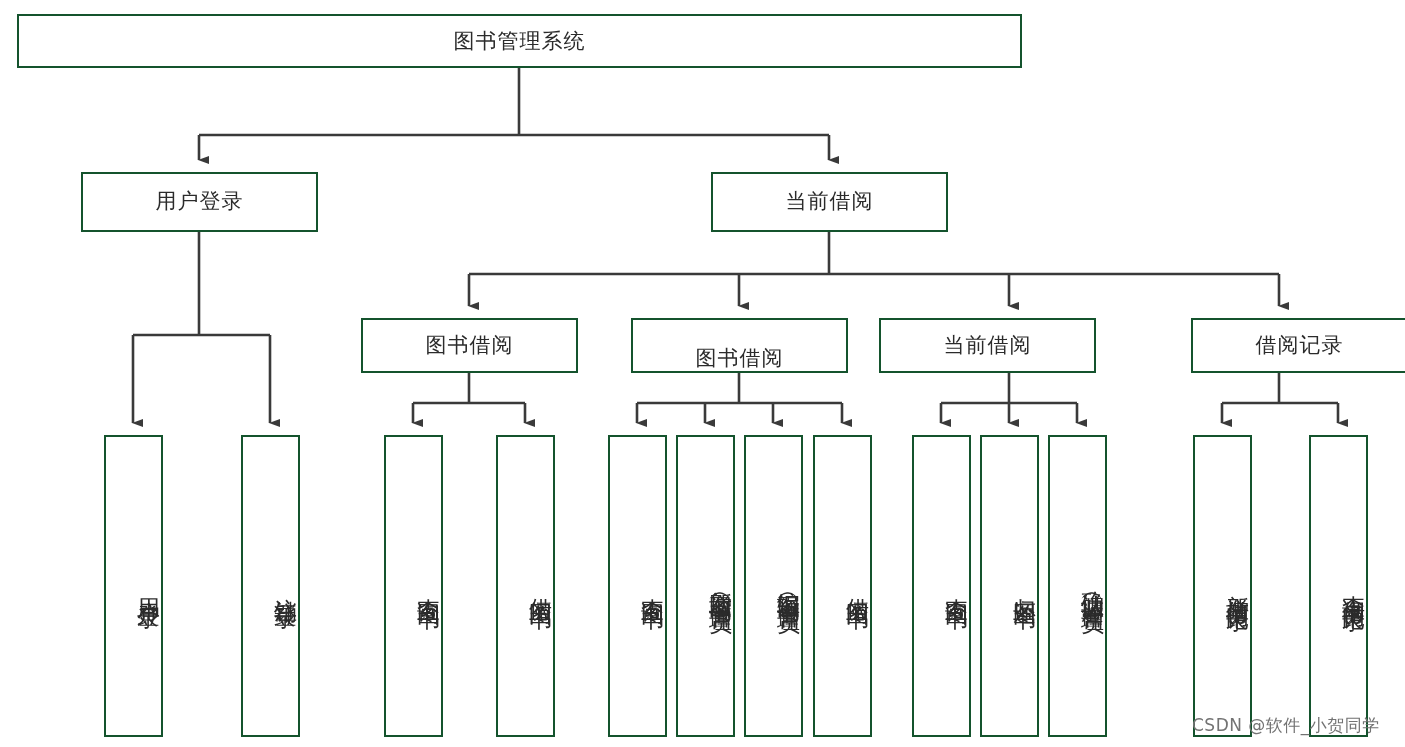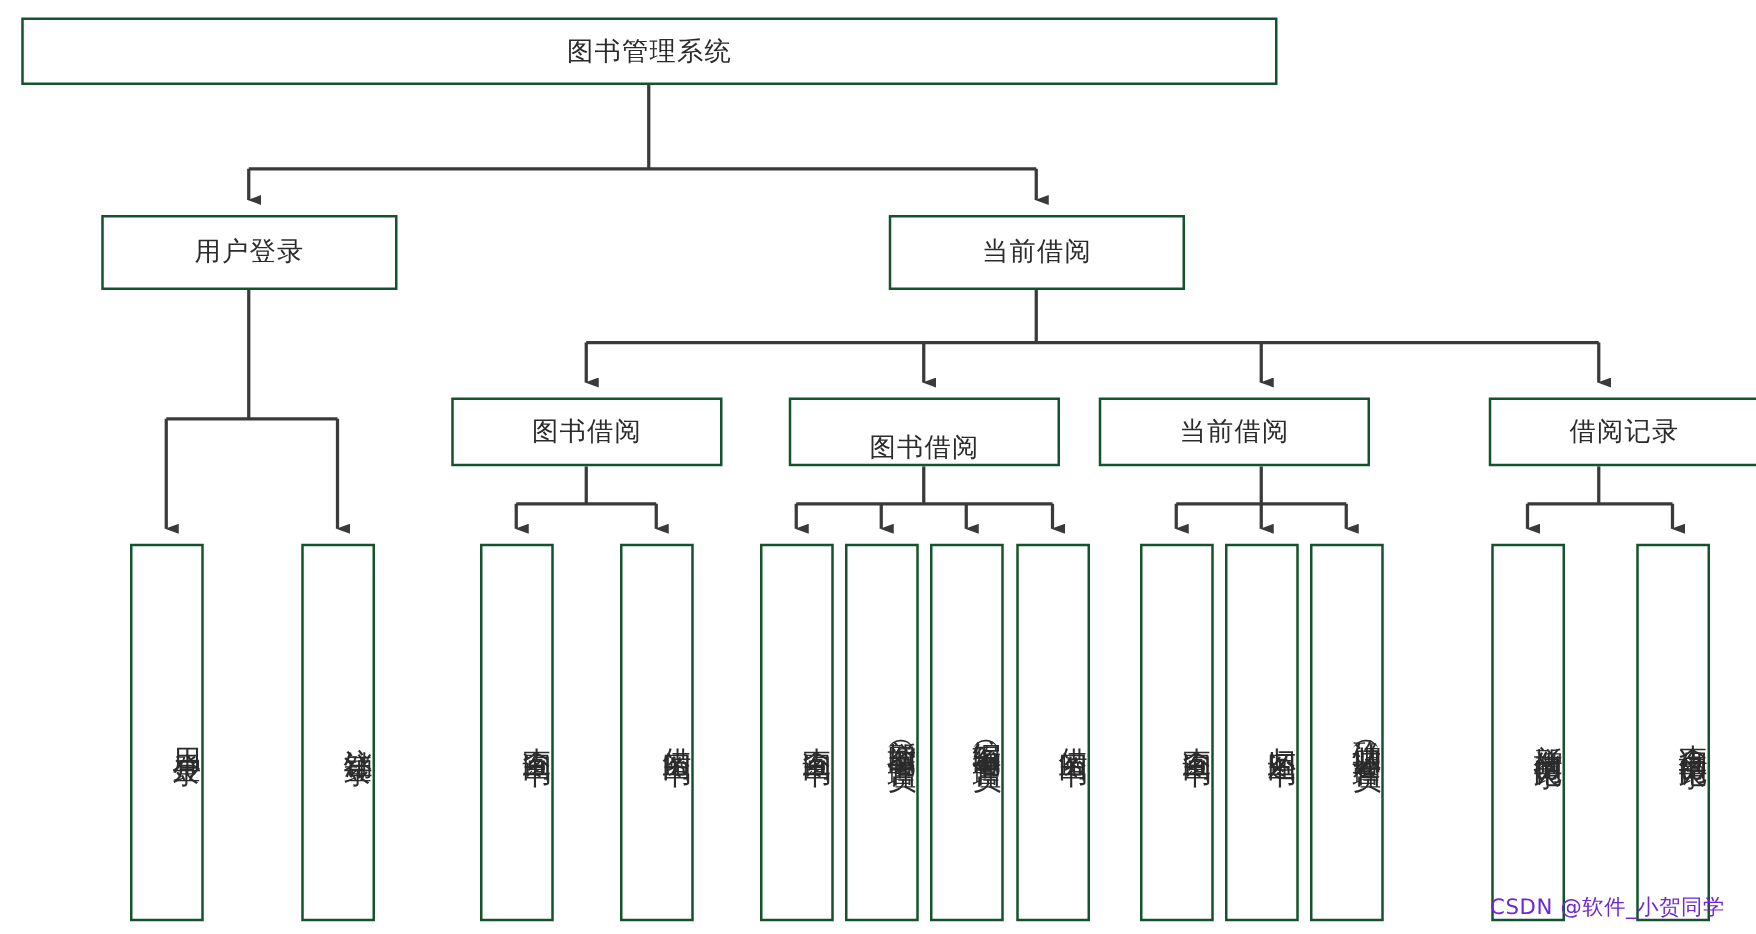--- a/index.html
+++ b/index.html
@@ -59,21 +59,21 @@
     top: 0;
     width: 1405px;
     height: 747px;
     pointer-events: none;
   }
   .watermark {
     position: absolute;
     left: 1192px;
     top: 714px;
     font-size: 17px;
-    color: #6d28d9;
+    color: #737373;
     white-space: nowrap;
     letter-spacing: 0.5px;
   }
 </style>
 </head>
 <body>
 
 <div id="canvas">
 
   <svg id="wires" viewBox="0 0 1405 747">

